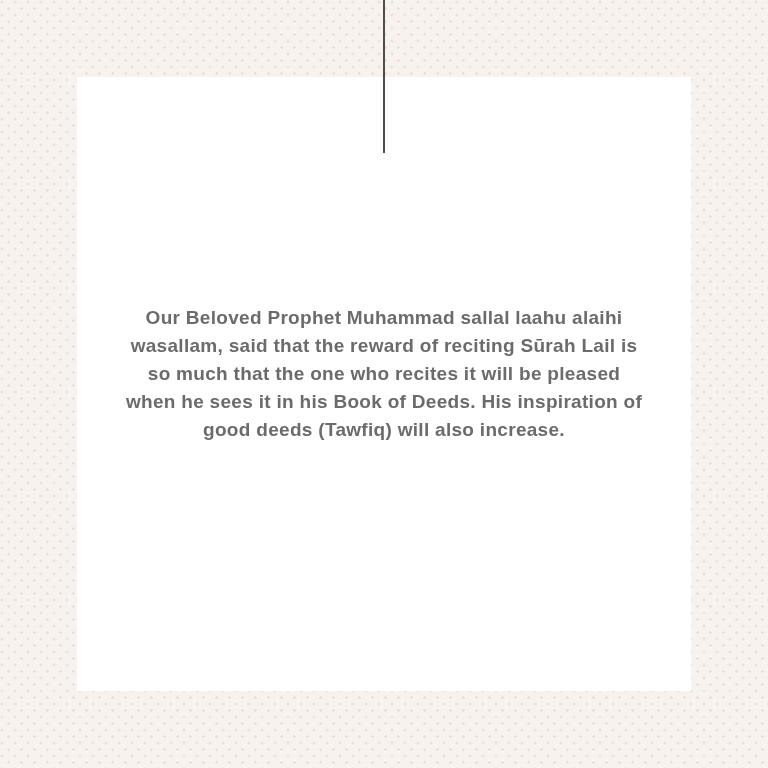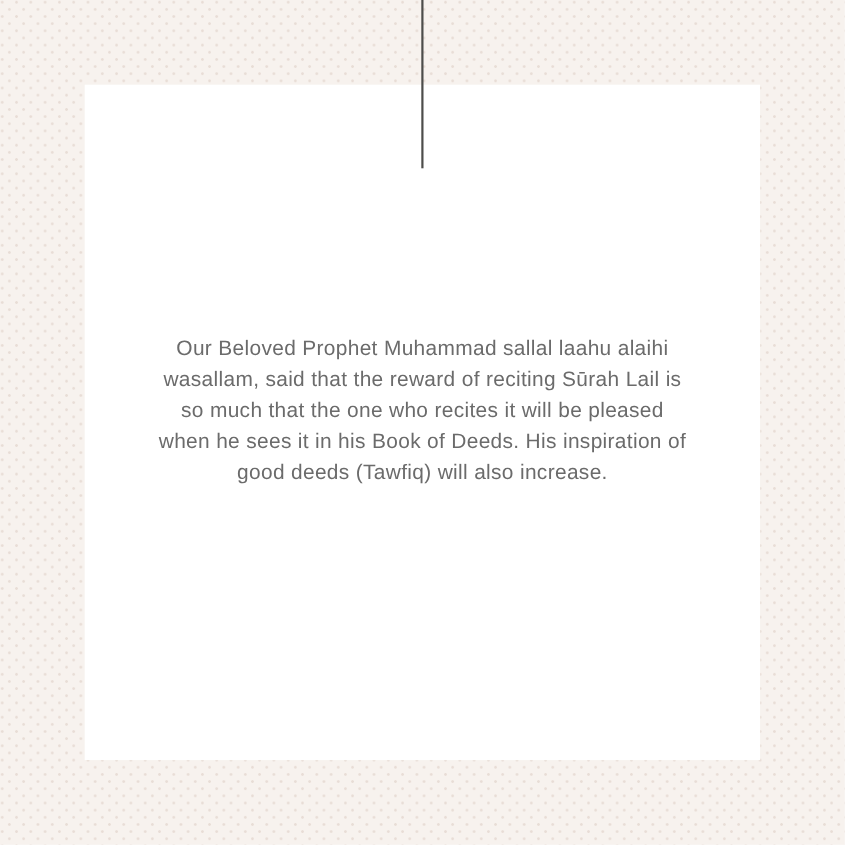--- a/index.html
+++ b/index.html
@@ -40,21 +40,21 @@
     left: 50%;
     transform: translateX(-50%);
     top: 227px;
     width: 560px;
     margin: 0;
     text-align: center;
     white-space: pre-line;
     font-size: 19px;
     line-height: 28px;
     letter-spacing: 0.3px;
-    font-weight: 400;
+    font-weight: 700;
     color: #6b6b6b;
   }
 </style>
 </head>
 <body>
 
 <div class="canvas">
   <div class="quote-card">
     <p class="quote-text">Our Beloved Prophet Muhammad sallal laahu alaihi
 wasallam, said that the reward of reciting Sūrah Lail is

